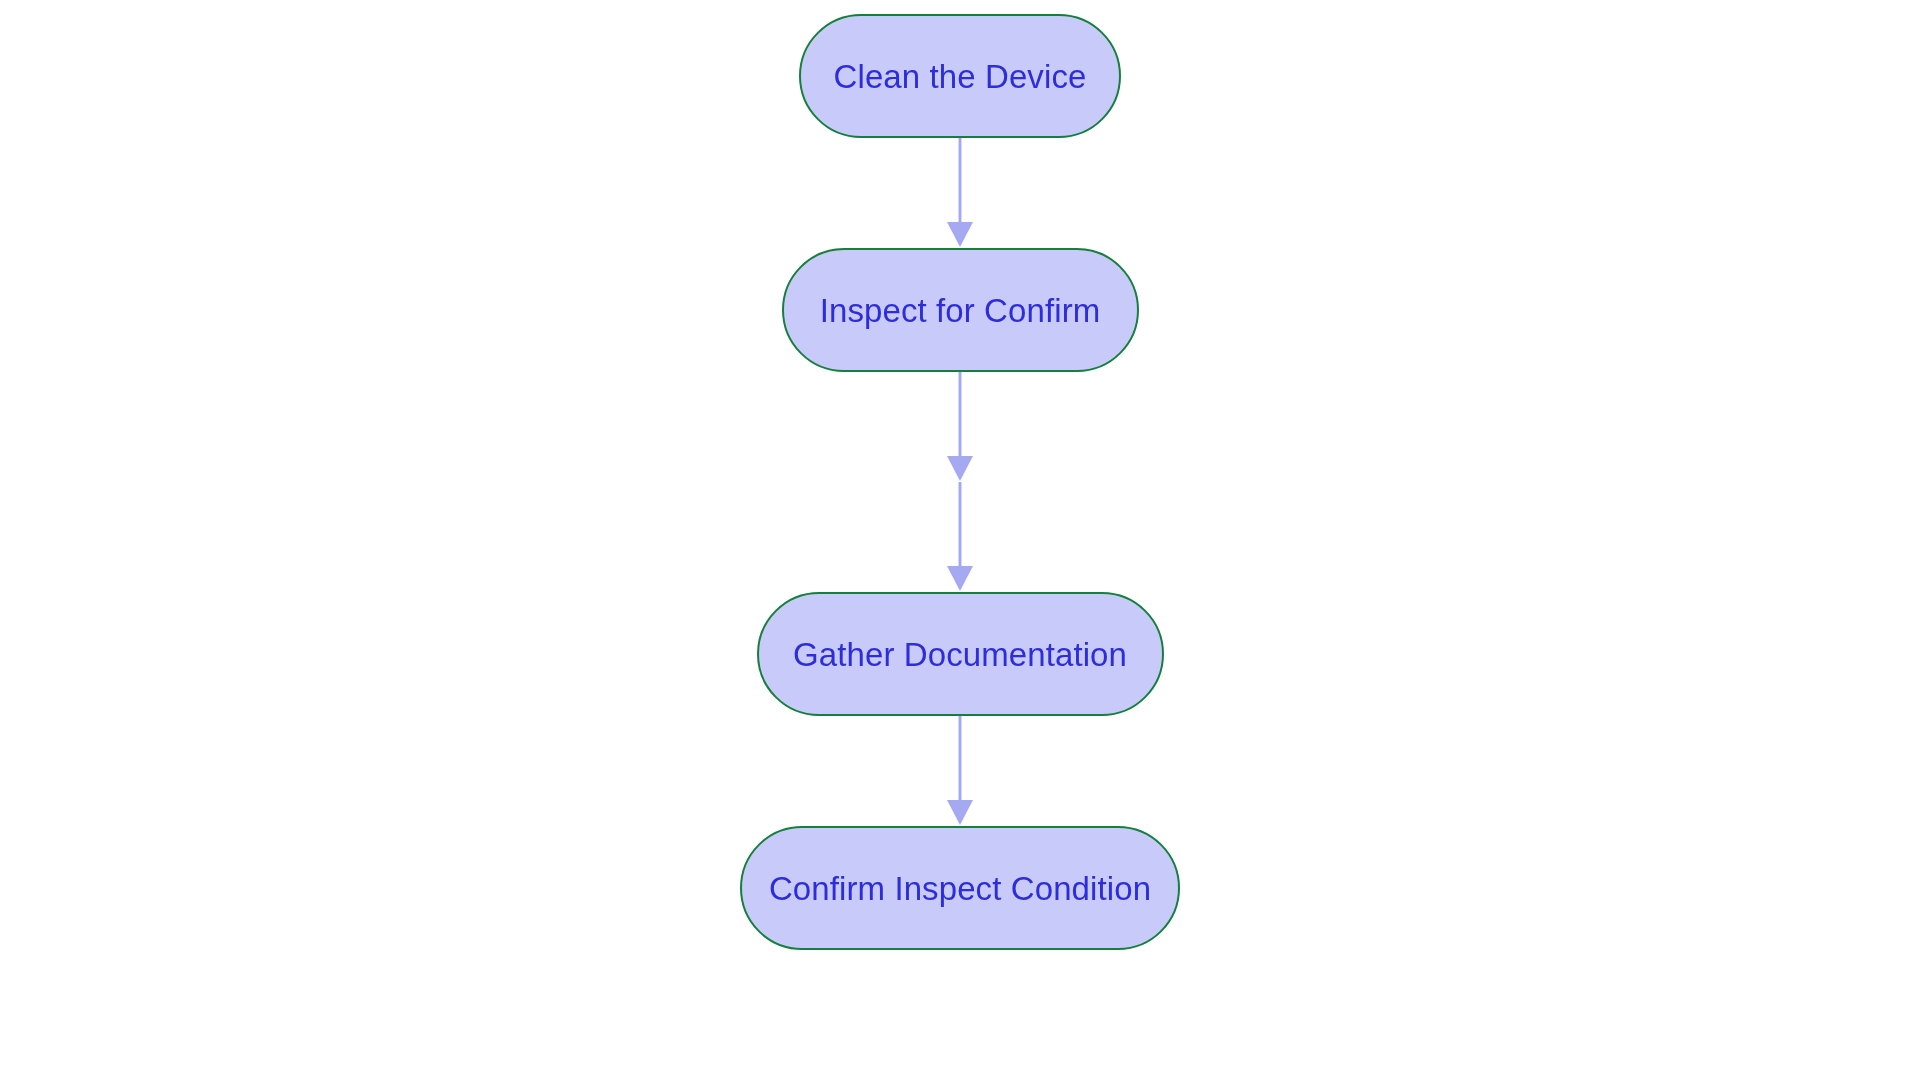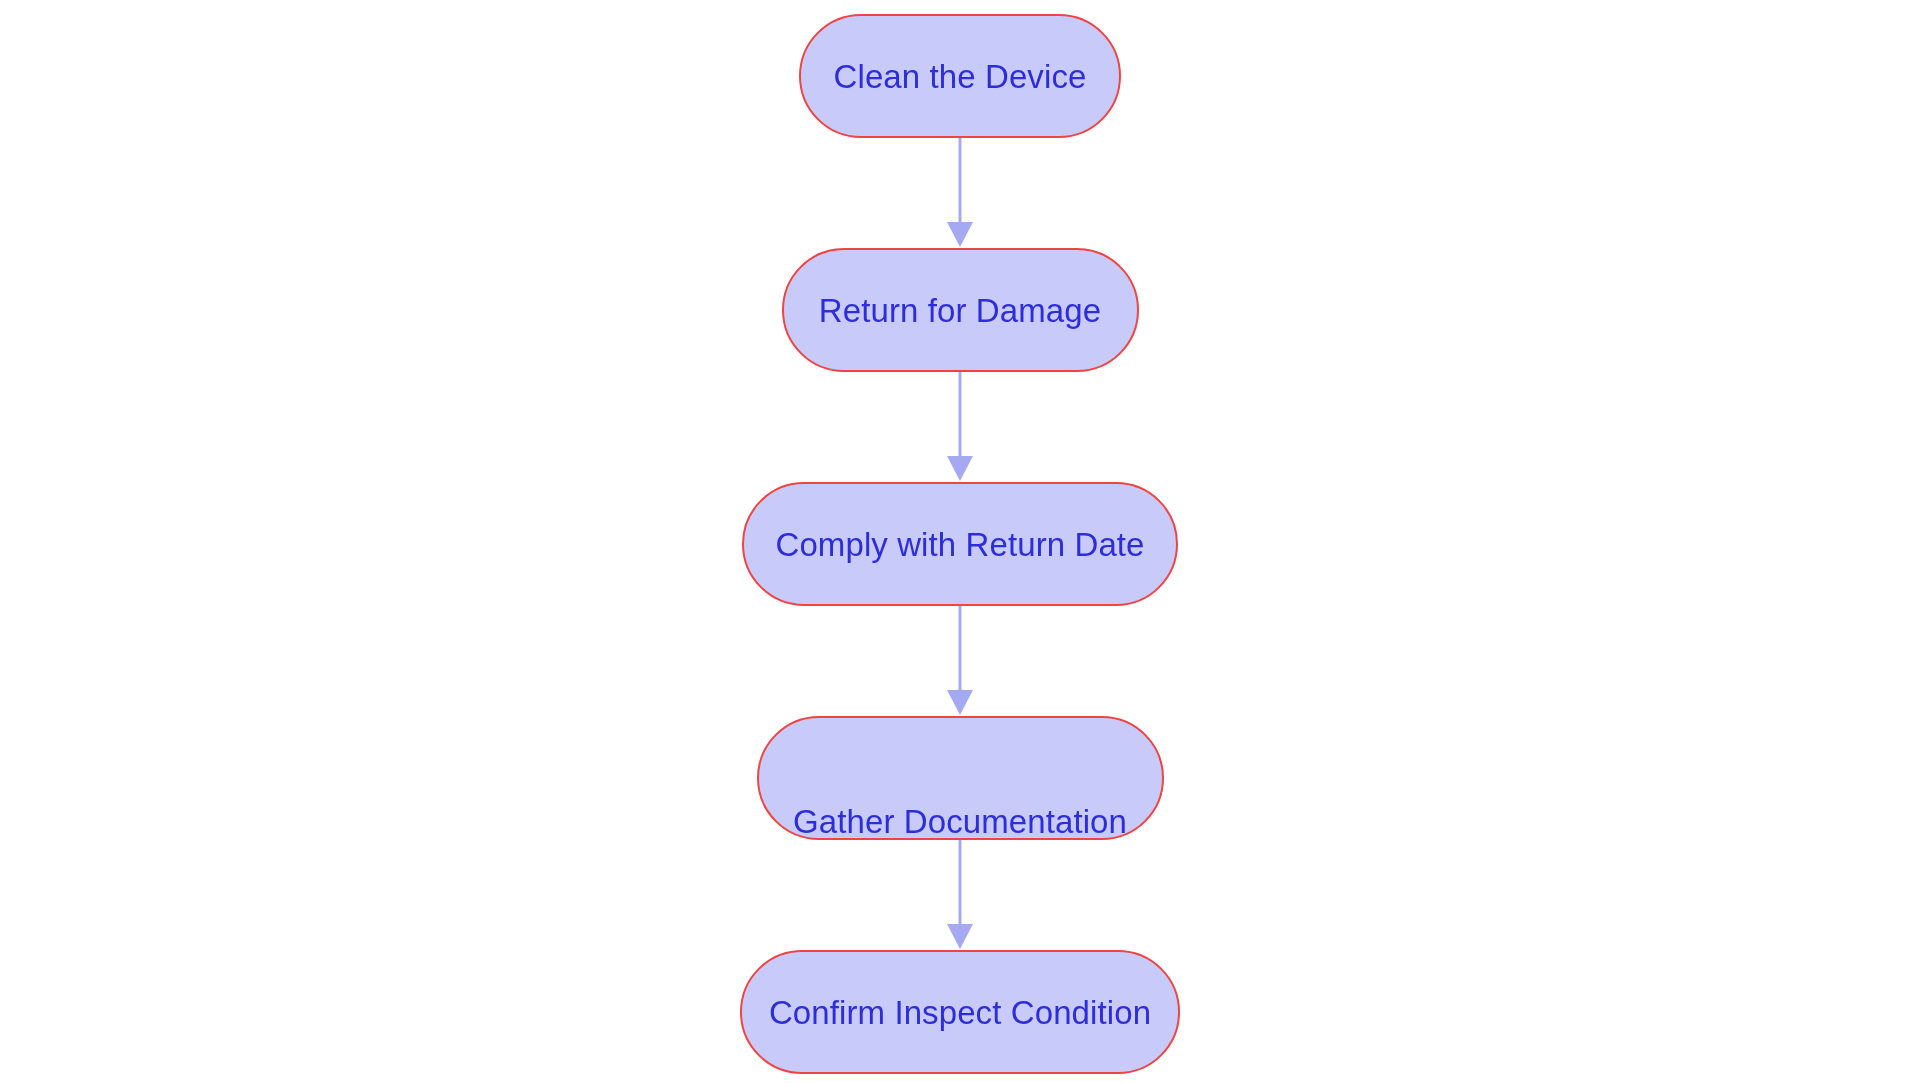--- a/index.html
+++ b/index.html
@@ -35,42 +35,42 @@
     padding-top: 14px;
     box-sizing: border-box;
   }
 
   .flow-node {
     position: relative;
     box-sizing: border-box;
     height: 124px;
     border-radius: 62px;
     background: #c8cbfa;
-    border: 2px solid #ef4444;
+    border: 2px solid #15803d;
     display: flex;
     align-items: center;
     justify-content: center;
     flex: none;
   }
 
   .flow-node-label {
     color: #2d2ddb;
     font-size: 33px;
     font-weight: 400;
     letter-spacing: 0.1px;
     line-height: 1;
     white-space: nowrap;
     padding: 0 46px;
   }
 
   
   .node-w-1 { width: 322px; }
   .node-w-2 { width: 357px; }
   .node-w-3 { width: 436px; }
-  .node-w-4 { width: 407px; align-items: flex-end; }
+  .node-w-4 { width: 407px; }
   .node-w-5 { width: 440px; }
 
   .flow-connector {
     position: relative;
     width: 30px;
     height: 110px;
     flex: none;
     display: block;
   }
   .flow-connector svg {
@@ -91,33 +91,30 @@
     </div>
 
     <div class="flow-connector">
       <svg viewBox="0 0 30 110" xmlns="http://www.w3.org/2000/svg">
         <line x1="15" y1="0" x2="15" y2="85" stroke="#a5a9f2" stroke-width="3"></line>
         <polygon points="2,84 28,84 15,109" fill="#a5a9f2"></polygon>
       </svg>
     </div>
 
     <div class="flow-node node-w-2">
-      <span class="flow-node-label">Return for Damage</span>
+      <span class="flow-node-label">Inspect for Confirm</span>
     </div>
 
     <div class="flow-connector">
       <svg viewBox="0 0 30 110" xmlns="http://www.w3.org/2000/svg">
         <line x1="15" y1="0" x2="15" y2="85" stroke="#a5a9f2" stroke-width="3"></line>
         <polygon points="2,84 28,84 15,109" fill="#a5a9f2"></polygon>
       </svg>
     </div>
 
-    <div class="flow-node node-w-3">
-      <span class="flow-node-label">Comply with Return Date</span>
-    </div>
 
     <div class="flow-connector">
       <svg viewBox="0 0 30 110" xmlns="http://www.w3.org/2000/svg">
         <line x1="15" y1="0" x2="15" y2="85" stroke="#a5a9f2" stroke-width="3"></line>
         <polygon points="2,84 28,84 15,109" fill="#a5a9f2"></polygon>
       </svg>
     </div>
 
     <div class="flow-node node-w-4">
       <span class="flow-node-label">Gather Documentation</span>

